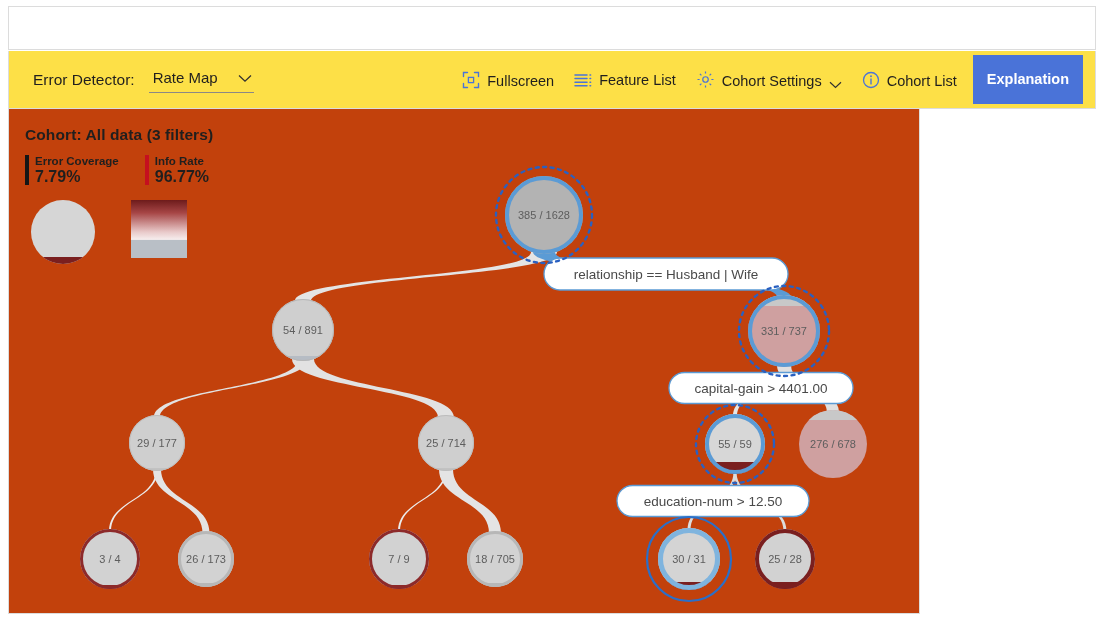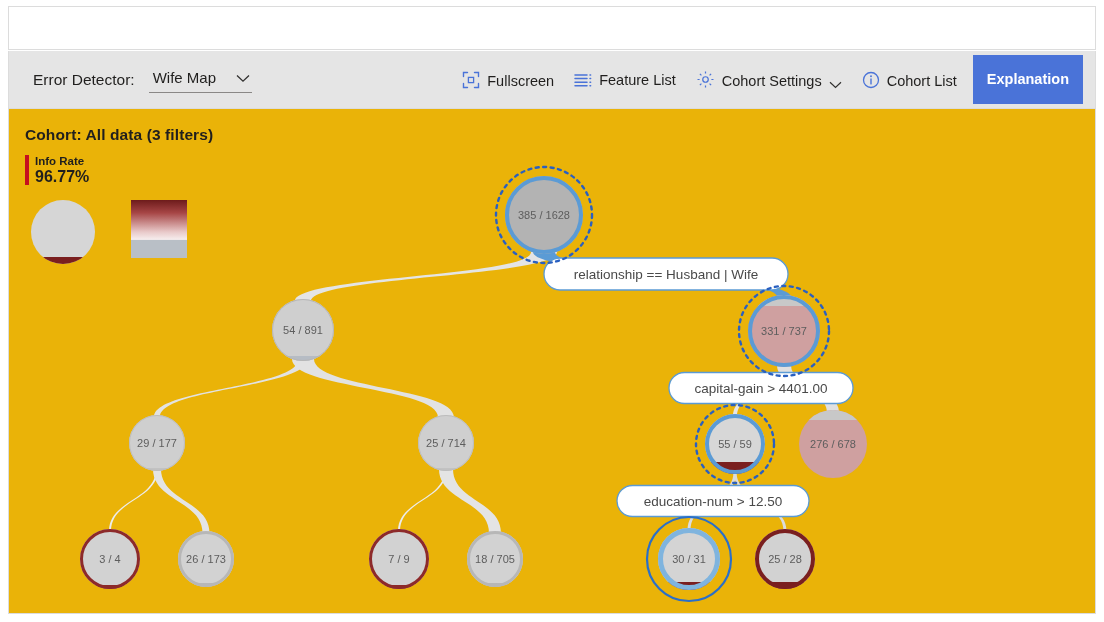--- a/index.html
+++ b/index.html
@@ -6,40 +6,40 @@
   body{font-family:"Liberation Sans","DejaVu Sans",sans-serif;
        -webkit-font-smoothing:antialiased;}
   #app{position:relative;width:1104px;height:622px;overflow:hidden;background:#ffffff;}
 
   
   .strip{position:absolute;left:8px;top:6px;width:1088px;height:44px;
          background:#fff;border:1px solid #dcdcdc;box-sizing:border-box;}
 
   
   .toolbar{position:absolute;left:8px;top:51px;width:1088px;height:58px;
-           background:#e5e5e5;border:1px solid #dcdcdc;border-top:none;
+           background:#fde047;border:1px solid #dcdcdc;border-top:none;
            box-sizing:border-box;display:flex;align-items:center;}
   .tb-left{display:flex;align-items:center;margin-left:24px;}
   .tb-label{font-size:15.5px;color:#201f1e;font-weight:400;}
   .dropdown{margin-left:14px;position:relative;display:flex;align-items:center;
             padding:2px 2px 5px 4px;border-bottom:1px solid #8a8886;min-width:95px;
             cursor:pointer;}
   .dd-value{font-size:15px;color:#201f1e;}
   .dd-chev{margin-left:20px;display:inline-block;color:#323130;}
   .tb-right{display:flex;align-items:center;margin-left:auto;margin-right:12px;gap:0px;}
   .tb-item{display:flex;align-items:flex-end;gap:7px;padding:6px 10px;cursor:pointer;
            font-size:14.5px;color:#201f1e;white-space:nowrap;}
   .tb-item .ic{display:flex;align-items:center;justify-content:center;}
   .explain-btn{background:#4a73d8;color:#fff;font-size:14.5px;font-weight:600;
                padding:17px 14px;margin-left:6px;cursor:pointer;border:none;
                font-family:inherit;line-height:1;}
 
   
-  .panel{position:absolute;left:8px;top:109px;width:1088px;height:505px;
-         background:#eab308;border:1px solid #dcdcdc;border-top:none;box-sizing:border-box;}
+  .panel{position:absolute;left:8px;top:109px;width:912px;height:505px;
+         background:#c2410c;border:1px solid #dcdcdc;border-top:none;box-sizing:border-box;}
 
   
   .legend{position:absolute;left:16px;top:17px;}
   .cohort-title{font-size:15.5px;color:#201f1e;font-weight:600;letter-spacing:.1px;}
   .metrics{display:flex;margin-top:11px;}
   .metric{display:flex;margin-right:26px;}
   .mbar{width:4px;height:30px;margin-right:6px;}
   .mtxt .mname{font-size:11.5px;color:#201f1e;line-height:12px;font-weight:600;}
   .mtxt .mval{font-size:16px;color:#201f1e;font-weight:700;line-height:19px;}
   .swatches{display:flex;margin-top:14px;align-items:flex-start;}
@@ -61,21 +61,21 @@
 <body>
 
 <div id="app">
 
   <div class="strip"></div>
 
   <div class="toolbar">
     <div class="tb-left">
       <span class="tb-label">Error Detector:</span>
       <div class="dropdown">
-        <span class="dd-value">Wife Map</span>
+        <span class="dd-value">Rate Map</span>
         <span class="dd-chev">
           <svg width="14" height="9" viewBox="0 0 14 9">
               <path d="M1 1.5 L7 7.2 L13 1.5" fill="none" stroke="#323130" stroke-width="1.3"></path>
             </svg>
         </span>
       </div>
     </div>
 
     <div class="tb-right">
 
@@ -143,20 +143,27 @@
 
       <button class="explain-btn">Explanation</button>
     </div>
   </div>
 
   <div class="panel">
 
     <div class="legend">
       <div class="cohort-title">Cohort: All data (3 filters)</div>
       <div class="metrics">
+        <div class="metric">
+          <div class="mbar" style="background:#161616"></div>
+          <div class="mtxt">
+            <div class="mname">Error Coverage</div>
+            <div class="mval">7.79%</div>
+          </div>
+        </div>
         <div class="metric">
           <div class="mbar" style="background:#c50f1f"></div>
           <div class="mtxt">
             <div class="mname">Info Rate</div>
             <div class="mval">96.77%</div>
           </div>
         </div>
       </div>
       <div class="swatches">
         <div class="sw-circle">

